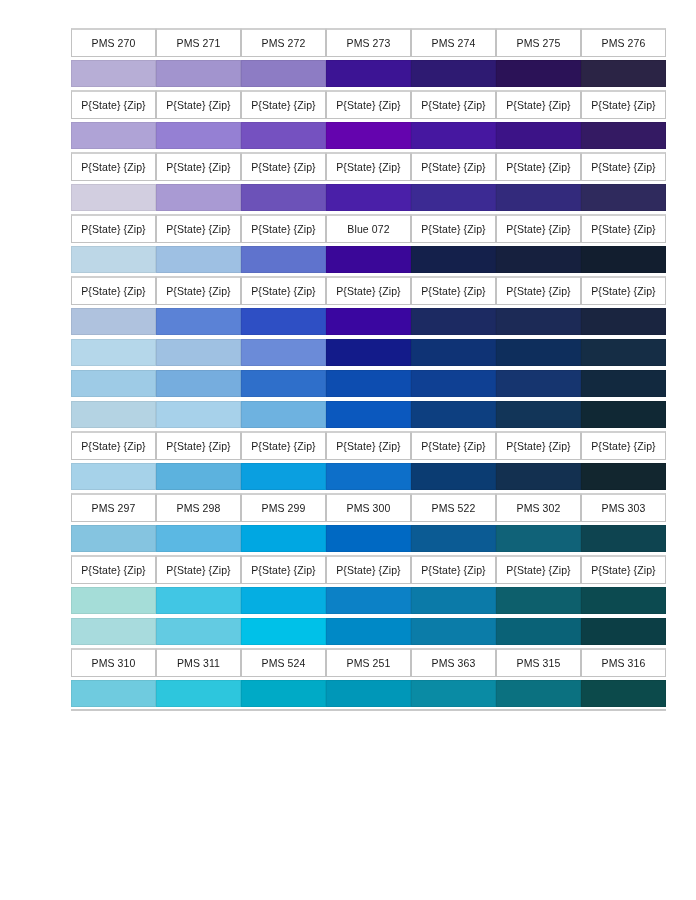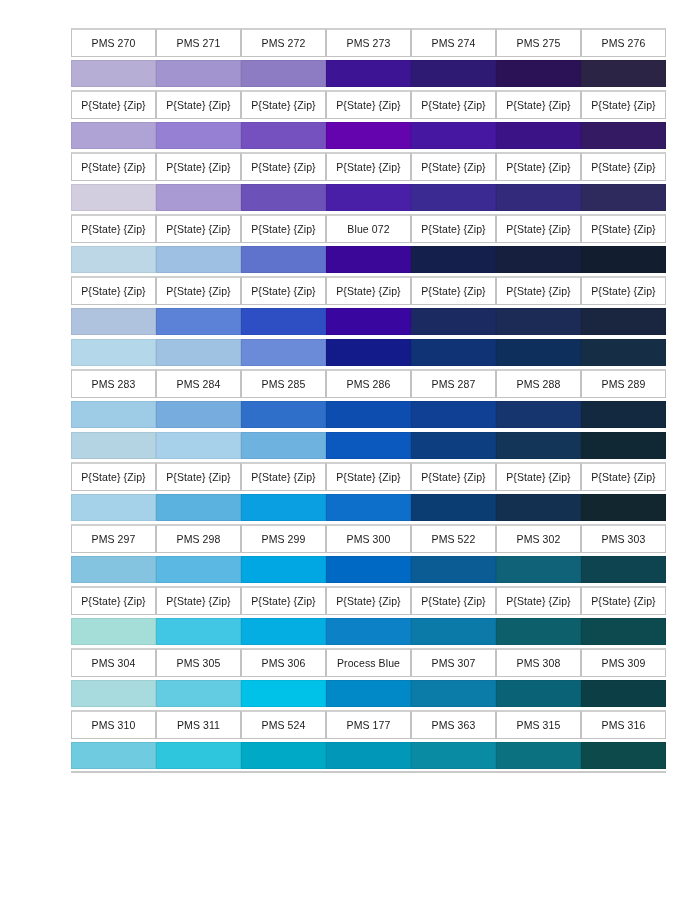--- a/index.html
+++ b/index.html
@@ -319,43 +319,20 @@
           <td class="col cellpad">
             <div class="swatch-box" title="#0f3375" style="background: rgb(15, 51, 117);"></div>
           </td>
           <td class="col cellpad">
             <div class="swatch-box" title="#0e2e5c" style="background: rgb(14, 46, 92);"></div>
           </td>
           <td class="col cellpad">
             <div class="swatch-box" title="#152d45" style="background: rgb(21, 45, 69);"></div>
           </td>
         </tr>
-        <tr class="label-row">
-          <td class="col cellpad">
-            <div class="label-box">PMS 283</div>
-          </td>
-          <td class="col cellpad">
-            <div class="label-box">PMS 284</div>
-          </td>
-          <td class="col cellpad">
-            <div class="label-box">PMS 285</div>
-          </td>
-          <td class="col cellpad">
-            <div class="label-box">PMS 286</div>
-          </td>
-          <td class="col cellpad">
-            <div class="label-box">PMS 287</div>
-          </td>
-          <td class="col cellpad">
-            <div class="label-box">PMS 288</div>
-          </td>
-          <td class="col cellpad">
-            <div class="label-box">PMS 289</div>
-          </td>
-        </tr>
         <tr class="swatch-row">
           <td class="col cellpad">
             <div class="swatch-box" title="#9ecbe6" style="background: rgb(158, 203, 230);"></div>
           </td>
           <td class="col cellpad">
             <div class="swatch-box" title="#76adde" style="background: rgb(118, 173, 222);"></div>
           </td>
           <td class="col cellpad">
             <div class="swatch-box" title="#2f6fca" style="background: rgb(47, 111, 202);"></div>
           </td>
@@ -526,43 +503,20 @@
           <td class="col cellpad">
             <div class="swatch-box" title="#0b7aa8" style="background: rgb(11, 122, 168);"></div>
           </td>
           <td class="col cellpad">
             <div class="swatch-box" title="#0d5f6c" style="background: rgb(13, 95, 108);"></div>
           </td>
           <td class="col cellpad">
             <div class="swatch-box" title="#0c4a50" style="background: rgb(12, 74, 80);"></div>
           </td>
         </tr>
-        <tr class="label-row">
-          <td class="col cellpad">
-            <div class="label-box">PMS 304</div>
-          </td>
-          <td class="col cellpad">
-            <div class="label-box">PMS 305</div>
-          </td>
-          <td class="col cellpad">
-            <div class="label-box">PMS 306</div>
-          </td>
-          <td class="col cellpad">
-            <div class="label-box">Process Blue</div>
-          </td>
-          <td class="col cellpad">
-            <div class="label-box">PMS 307</div>
-          </td>
-          <td class="col cellpad">
-            <div class="label-box">PMS 308</div>
-          </td>
-          <td class="col cellpad">
-            <div class="label-box">PMS 309</div>
-          </td>
-        </tr>
         <tr class="swatch-row">
           <td class="col cellpad">
             <div class="swatch-box" title="#a8dbdd" style="background: rgb(168, 219, 221);"></div>
           </td>
           <td class="col cellpad">
             <div class="swatch-box" title="#63cbe2" style="background: rgb(99, 203, 226);"></div>
           </td>
           <td class="col cellpad">
             <div class="swatch-box" title="#00c1e8" style="background: rgb(0, 193, 232);"></div>
           </td>
@@ -583,21 +537,21 @@
           <td class="col cellpad">
             <div class="label-box">PMS 310</div>
           </td>
           <td class="col cellpad">
             <div class="label-box">PMS 311</div>
           </td>
           <td class="col cellpad">
             <div class="label-box">PMS 524</div>
           </td>
           <td class="col cellpad">
-            <div class="label-box">PMS 177</div>
+            <div class="label-box">PMS 251</div>
           </td>
           <td class="col cellpad">
             <div class="label-box">PMS 363</div>
           </td>
           <td class="col cellpad">
             <div class="label-box">PMS 315</div>
           </td>
           <td class="col cellpad">
             <div class="label-box">PMS 316</div>
           </td>

